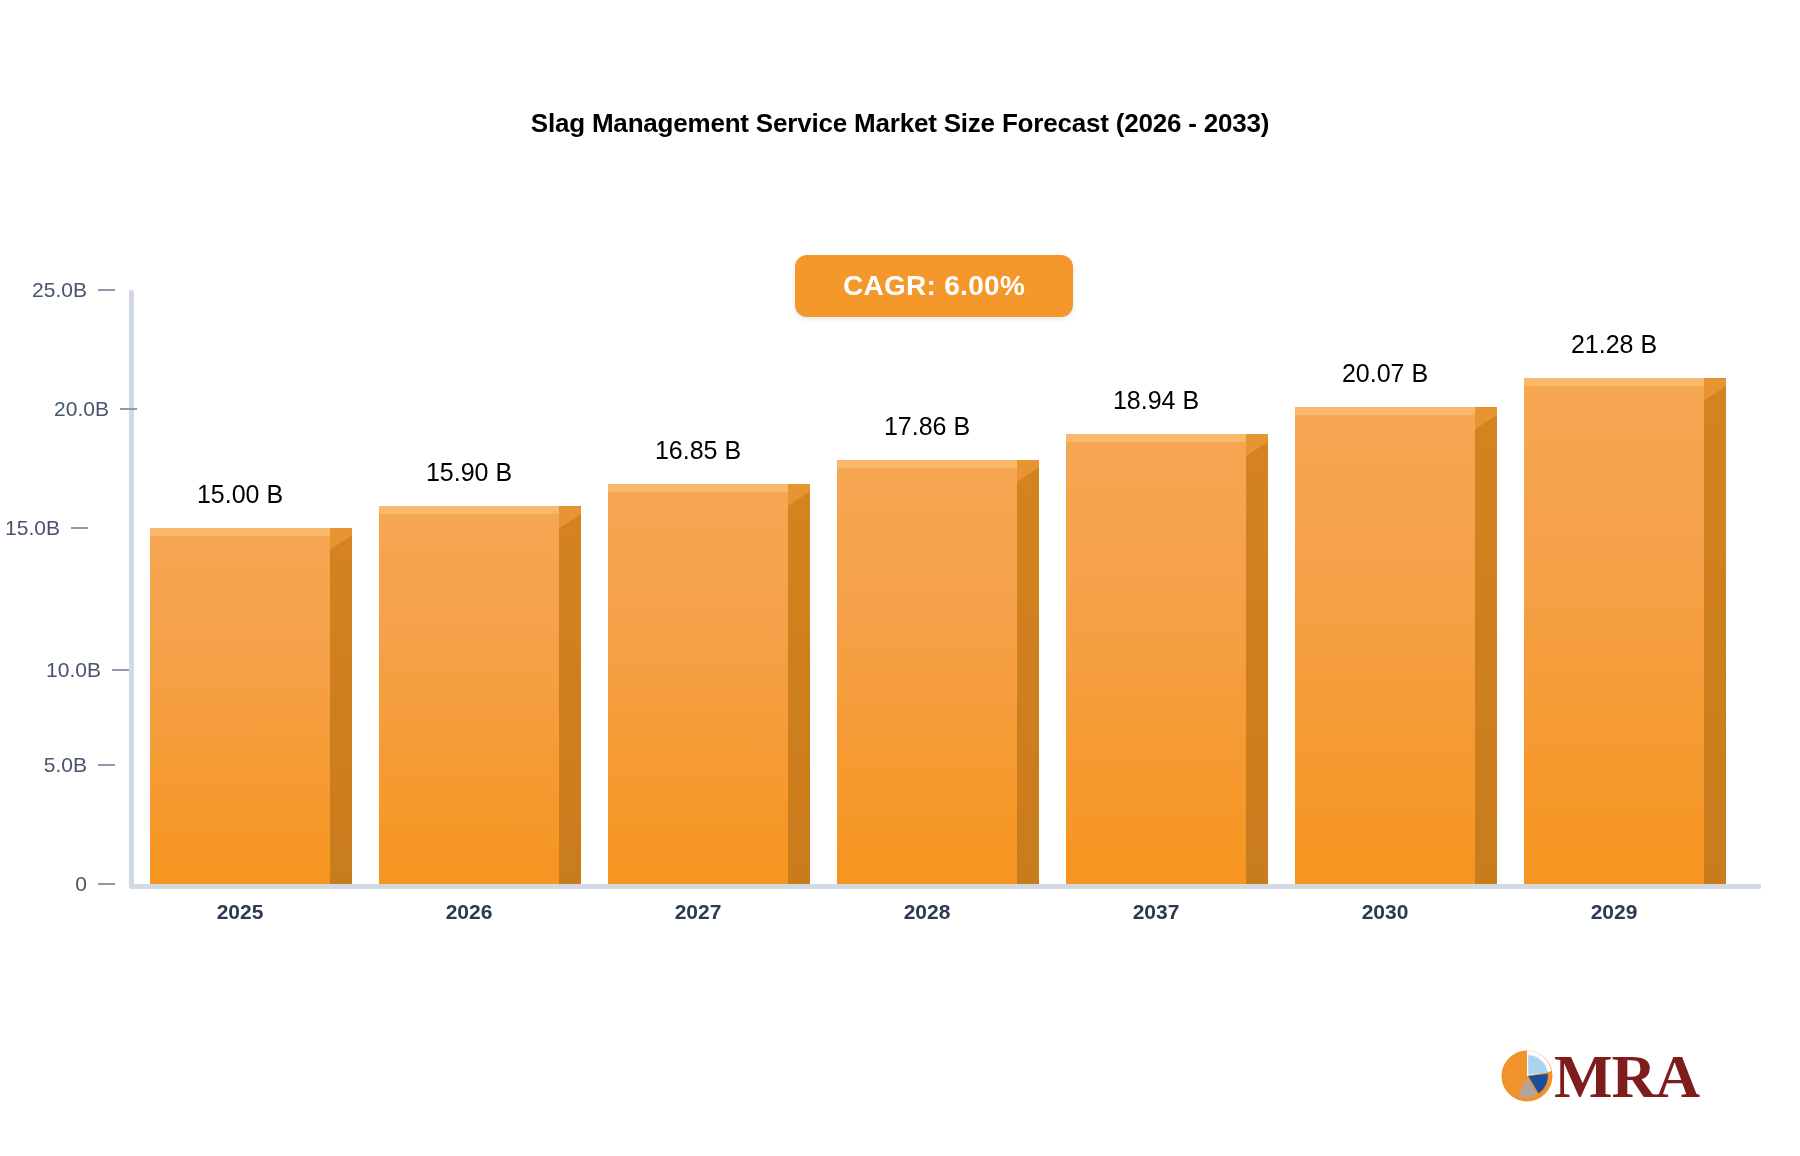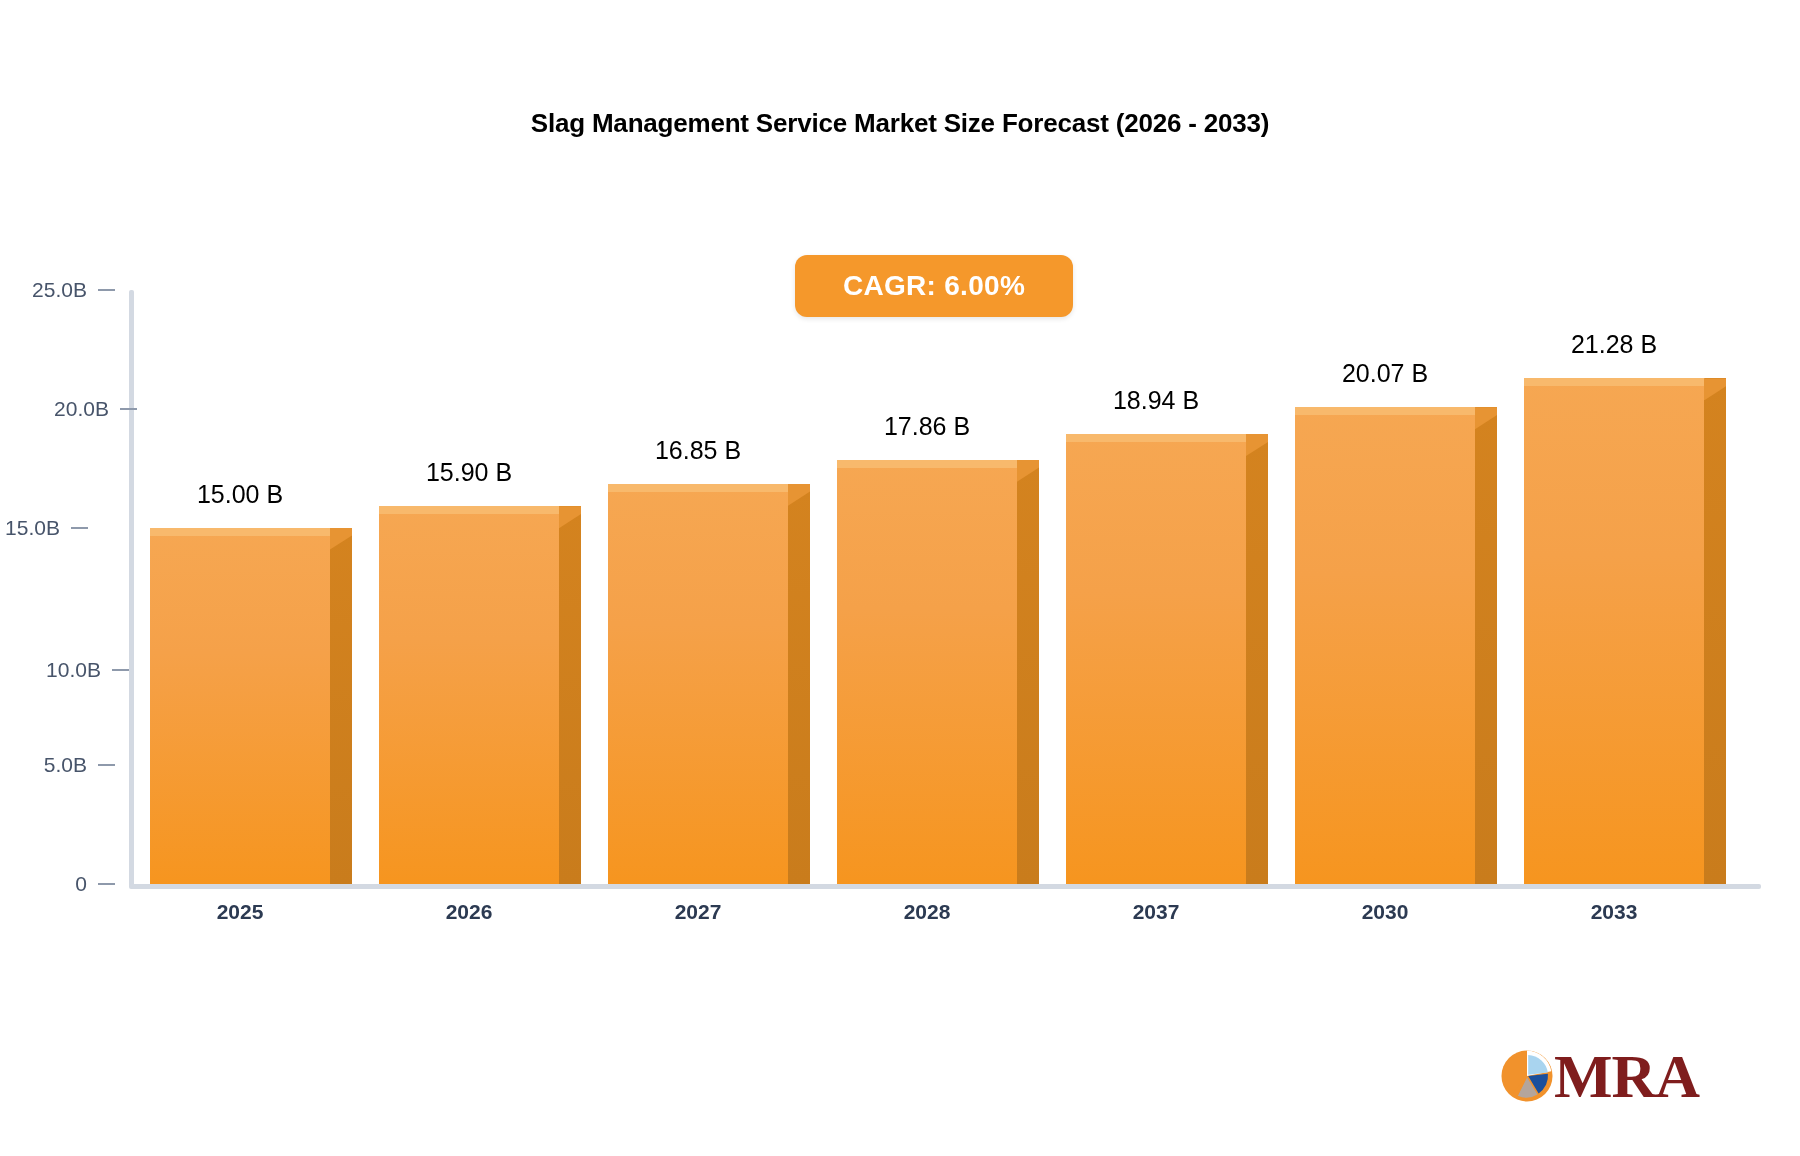--- a/index.html
+++ b/index.html
@@ -264,21 +264,21 @@
       </div>
       <div class="bar-value" style="left: 1275px; top: 359.137px;">20.07 B</div>
       <div class="x-tick-label" style="left: 1295px;">2030</div>
       <div class="bar-group" style="left: 1524px; top: 378.387px; width: 202px; height: 505.613px;">
         <div class="bar-front" style="height: 505.613px;"></div>
         <div class="bar-side" style="height: 505.613px;"></div>
         <div class="bar-top" style="top: 0px;"></div>
         <div class="bar-top-wedge" style="top: 0px;"></div>
       </div>
       <div class="bar-value" style="left: 1504px; top: 330.387px;">21.28 B</div>
-      <div class="x-tick-label" style="left: 1524px;">2033</div>
+      <div class="x-tick-label" style="left: 1524px;">2029</div>
     </div>
 
   <div class="logo">
     <svg class="logo-mark" viewBox="0 0 100 100">
       <circle cx="50" cy="50" r="44" fill="#f1922c"></circle>
       <path d="M50 50 L50 6 A44 44 0 0 1 92 42 Z" fill="#ffffff"></path>
       <path d="M52 48 L52 14 A36 36 0 0 1 86 44 Z" fill="#a9d4ef"></path>
       <path d="M52 50 L86 46 A36 36 0 0 1 70 80 Z" fill="#1b4f9c"></path>
       <path d="M50 52 L68 82 A36 36 0 0 1 34 84 Z" fill="#b4a59c"></path>
       <path d="M50 52 L34 84 A36 36 0 0 1 26 78 Z" fill="#f1922c"></path>

